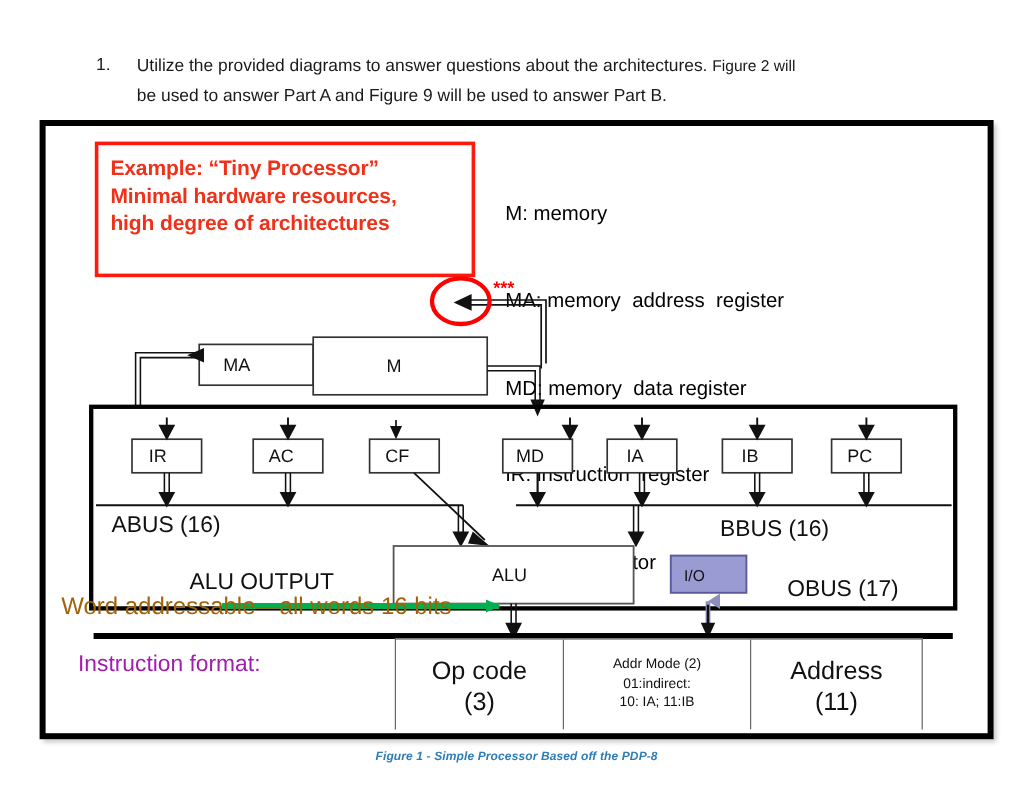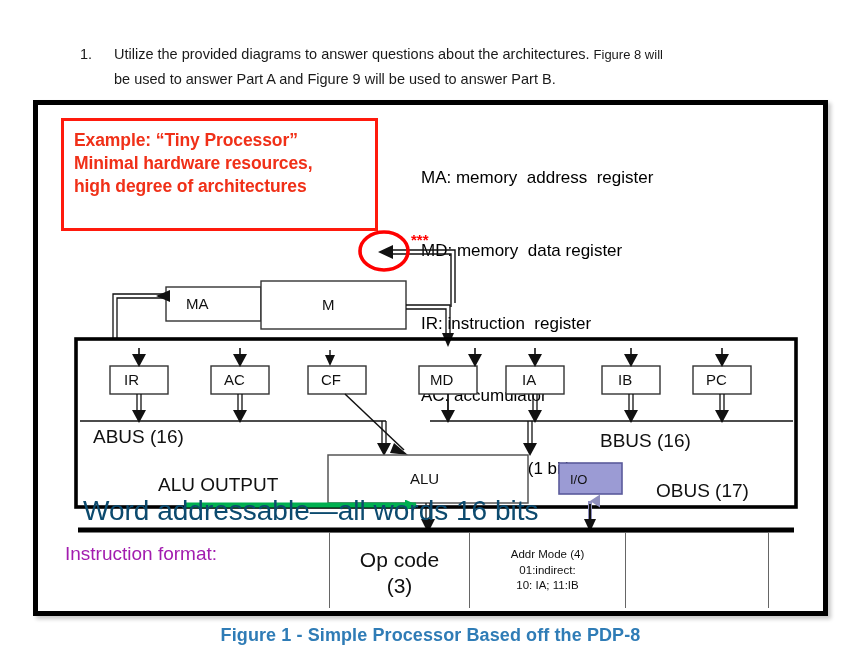--- a/index.html
+++ b/index.html
@@ -35,21 +35,21 @@
     background:#ffffff;
     border:5px solid #000000;
     box-sizing:border-box;
     box-shadow:3px 3px 4px rgba(0,0,0,.22);
   }
   #figure-inner{ position:absolute; inset:0; }
 
   
   #red-box{
     position:absolute;
-    left:23px; top:13px;
+    left:41px; top:13px;
     width:317px; height:113px;
     border:3px solid #ff1a0d;
     box-sizing:border-box;
     background:#ffffff;
   }
   #red-box .rtext{
     position:absolute; left:10px; top:8px; right:4px;
     color:#f03018;
     font-weight:bold;
     font-size:17.5px;
@@ -73,23 +73,23 @@
     position:absolute;
     left:0; top:0;
     width:785px; height:506px;
   }
 
   
 
   
   #word-line{
     position:absolute;
-    left:45px; top:390px;
-    font-size:28px;
-    color:#0c4a6e;
+    left:13px; top:390px;
+    font-size:20px;
+    color:#a16207;
   }
   #instr-label{
     position:absolute;
     left:27px; top:438px;
     font-size:19px;
     color:#a21caf;
   }
 
   
   #instr-table{
@@ -112,55 +112,57 @@
   #instr-table .c2{ width:156px; border-right:1px solid #666; }
   #instr-table .c3{ width:142px; }
   #instr-table .big{ font-size:21px; line-height:26px; color:#111; }
   #instr-table .sm{ font-size:11.5px; line-height:15.5px; color:#111; }
 
   
   #caption{
     position:absolute;
     left:0; top:625px; width:861px;
     text-align:center;
-    font-size:18px;
+    font-size:10px;
+    font-style:italic;
     font-weight:bold;
     color:#2f7cb6;
     letter-spacing:.1px;
   }
 
   .svg-label{ font-family:"Liberation Sans", sans-serif; font-size:15px; fill:#111; }
   .svg-bus{ font-family:"Liberation Sans", sans-serif; font-size:19px; fill:#111; }
   .svg-alu{ font-family:"Liberation Sans", sans-serif; font-size:15px; fill:#111; }
   .svg-io{ font-family:"Liberation Sans", sans-serif; font-size:13px; fill:#111; }
   .svg-star{ font-family:"Liberation Sans", sans-serif; font-size:15px; font-weight:bold; fill:#ff0000; }
 </style>
 </head>
 <body>
 
 <div id="question">
   <span class="qnum">1.</span>
   <span class="qbody">
-    <span>Utilize the provided diagrams to answer questions about the architectures. </span><span class="small">Figure 8 will</span><br>
+    <span>Utilize the provided diagrams to answer questions about the architectures. </span><span class="small">Figure 2 will</span><br>
     <span>be used to answer Part A and Figure 9 will be used to answer Part B.</span>
   </span>
 </div>
 
 <div id="figure-frame">
   <div id="figure-inner">
 
     <div id="red-box">
       <div class="rtext">
         <div>Example: “Tiny Processor”</div>
         <div>Minimal hardware resources,</div>
         <div>high degree of architectures</div>
       </div>
     </div>
 
     <div id="legend">
+      <div>M: memory</div>
       <div>MA: memory  address  register</div>
       <div>MD: memory  data register</div>
       <div>IR: instruction  register</div>
       <div>AC: accumulator</div>
       <div>CF: carry flag (1 bit)</div>
       
     </div>
 
     <svg id="diagram" viewBox="0 0 785 506">
       <defs>
@@ -300,22 +302,26 @@
 
     <div id="word-line">Word addressable—all words 16 bits</div>
     <div id="instr-label">Instruction format:</div>
 
     <div id="instr-table">
       <div class="cell c1">
         <div class="big">Op code</div>
         <div class="big">(3)</div>
       </div>
       <div class="cell c2">
-        <div class="sm">Addr Mode (4)</div>
+        <div class="sm">Addr Mode (2)</div>
         <div class="sm">01:indirect:</div>
         <div class="sm">10: IA; 11:IB</div>
       </div>
+      <div class="cell c3">
+        <div class="big">Address</div>
+        <div class="big">(11)</div>
+      </div>
     </div>
 
   </div>
 </div>
 
 <div id="caption">Figure 1 - Simple Processor Based off the PDP-8</div>
 
 </body></html>

